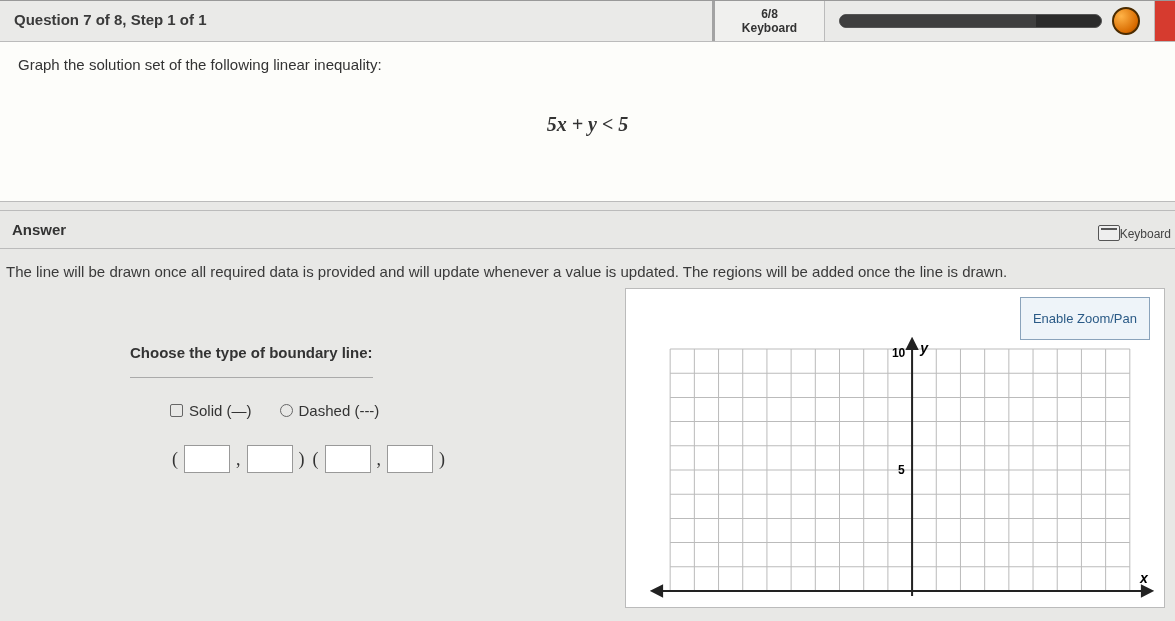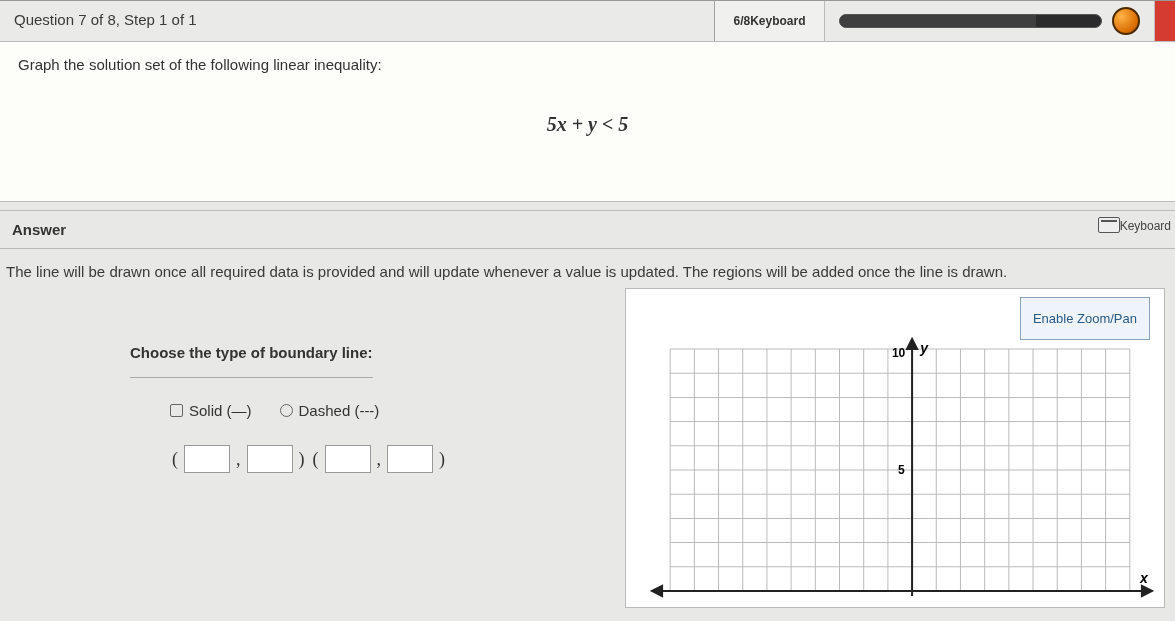--- a/index.html
+++ b/index.html
@@ -15,28 +15,29 @@
     display: flex;
     align-items: stretch;
     border-top: 1px solid #999;
     border-bottom: 1px solid #bbb;
     background: #eaeae8;
     height: 42px;
   }
   .q-title {
     flex: 1;
     padding: 10px 14px;
-    font-weight: normal;
+    font-weight: bold;
     color: #3a3a3a;
     font-size: 15px;
-    border-right: 1px solid #a3a3a3;
+    border-right: 3px solid #a3a3a3;
   }
   .score-box {
     width: 110px;
     display: flex;
+    flex-direction: column;
     justify-content: center;
     align-items: center;
     font-size: 12px;
     font-weight: bold;
     border-right: 1px solid #bbb;
     background: #f0f0ee;
   }
   .progress-wrap {
     flex: 0 0 330px;
     display: flex;
@@ -80,21 +81,21 @@
   .equation {
     text-align: center;
     margin-top: 40px;
     font-size: 20px;
     font-weight: bold;
     font-style: italic;
     font-family: "Times New Roman", serif;
   }
   .answer-bar {
     display: flex;
-    align-items: flex-start;
+    align-items: flex-end;
     justify-content: space-between;
     border-top: 1px solid #bbb;
     border-bottom: 1px solid #bbb;
     background: #e8e8e6;
     padding: 6px 0 6px 6px;
     margin-top: 8px;
     gap: 48px;
   }
   .answer-label {
     font-weight: bold;

